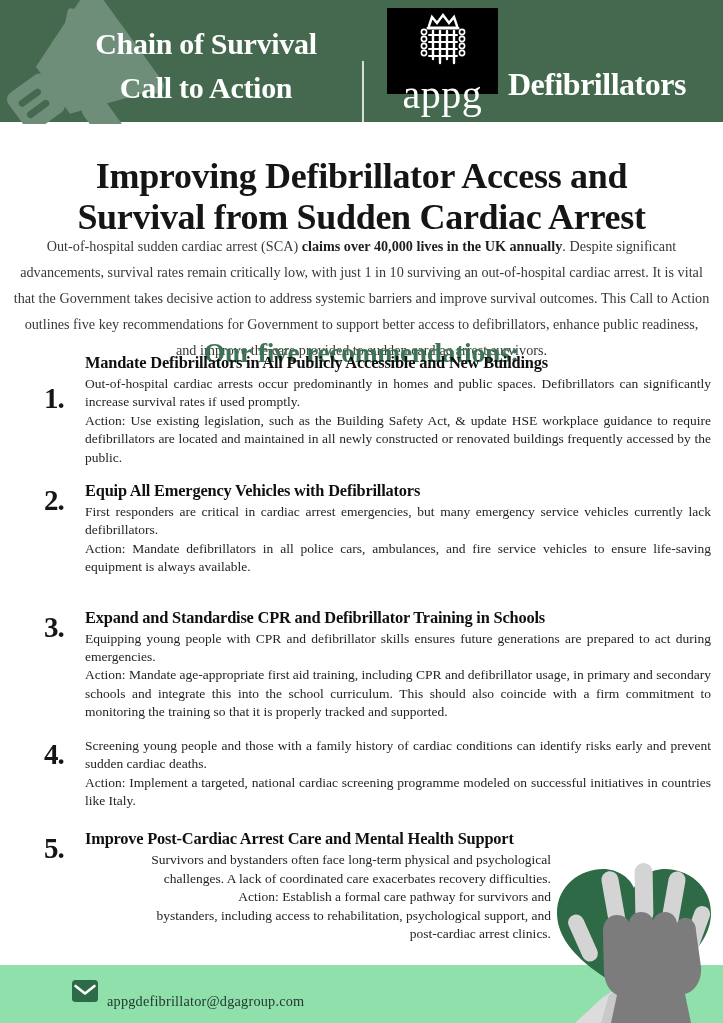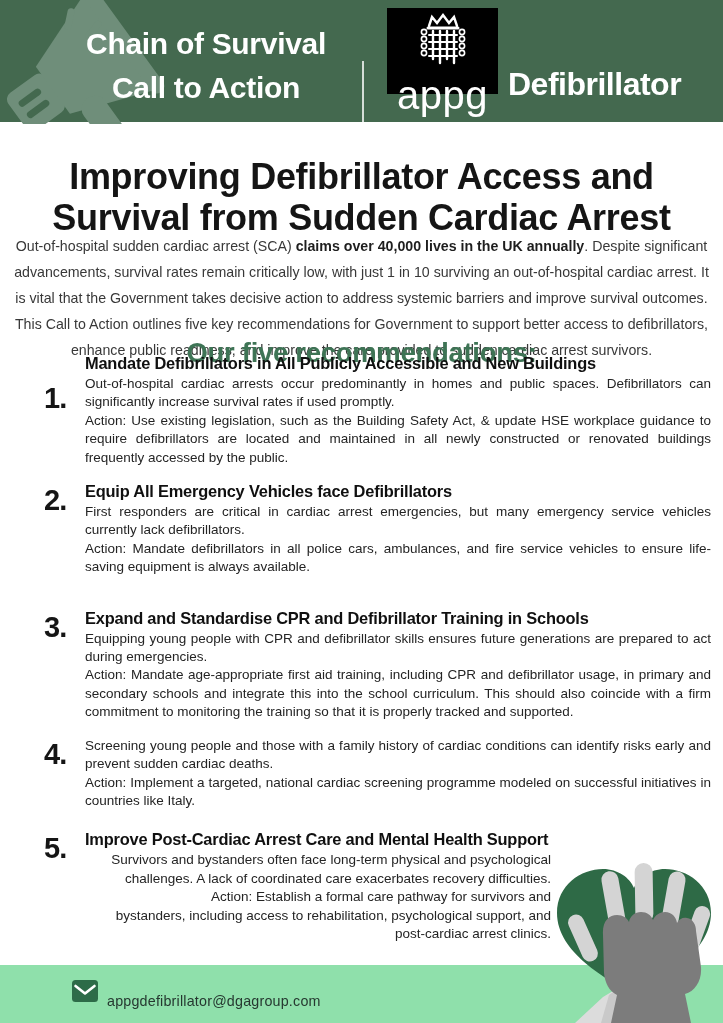--- a/index.html
+++ b/index.html
@@ -1,18 +1,18 @@
 <!DOCTYPE html>
 <html><head>
 <meta charset="utf-8">
 <style>
   html,body{margin:0;padding:0;background:#e9e9e9;}
   .page{
     position:relative;width:723px;height:1023px;margin:0 auto;background:#ffffff;
-    font-family:Liberation Sans, sans-serif;overflow:hidden;
+    font-family:Liberation Serif, serif;overflow:hidden;
   }
   
   .header{position:absolute;top:0;left:0;width:723px;height:122px;background:#44694F;}
   .megaphone{position:absolute;left:-6px;top:0;}
   .header-titles{
     position:absolute;left:58px;top:22px;width:296px;text-align:center;
     color:#ffffff;font-weight:700;font-size:30px;line-height:44px;letter-spacing:-0.3px;
   }
   .divider{position:absolute;left:362px;top:61px;width:2px;height:61px;background:rgba(255,255,255,0.78);}
   .logo{
@@ -114,21 +114,21 @@
             <circle cx="5" cy="40" r="2.6" stroke-width="1.6"></circle>
             <circle cx="43" cy="19" r="2.6" stroke-width="1.6"></circle>
             <circle cx="43" cy="26" r="2.6" stroke-width="1.6"></circle>
             <circle cx="43" cy="33" r="2.6" stroke-width="1.6"></circle>
             <circle cx="43" cy="40" r="2.6" stroke-width="1.6"></circle>
           </g>
         </svg>
       </span>
       <div class="logo-text">appg</div>
     </div>
-    <div class="brand">Defibrillator</div>
+    <div class="brand">Defibrillators</div>
   </div>
 
   <h1 class="doc-title">Improving Defibrillator Access and
 Survival from Sudden Cardiac Arrest</h1>
 
   <p class="intro"><span>Out-of-hospital sudden cardiac arrest (SCA) </span><b>claims over 40,000 lives in the UK annually</b><span>. Despite significant advancements, survival rates remain critically low, with just 1 in 10 surviving an out-of-hospital cardiac arrest. It is vital that the Government takes decisive action to address systemic barriers and improve survival outcomes. This Call to Action outlines five key recommendations for Government to support better access to defibrillators, enhance public readiness, and improve the care provided to sudden cardiac arrest survivors.</span></p>
 
   <h2 class="recs-heading">Our five recommendations:</h2>
 
   <div class="recs">
@@ -138,21 +138,21 @@
       <div>
         <div class="rec-title">Mandate Defibrillators in All Publicly Accessible and New Buildings</div>
         <div class="rec-body">Out-of-hospital cardiac arrests occur predominantly in homes and public spaces. Defibrillators can significantly increase survival rates if used promptly.
 Action: Use existing legislation, such as the Building Safety Act, &amp; update HSE workplace guidance to require defibrillators are located and maintained in all newly constructed or renovated buildings frequently accessed by the public.</div>
       </div>
     </div>
 
     <div class="rec rec-2">
       <div class="rec-number">2.</div>
       <div>
-        <div class="rec-title">Equip All Emergency Vehicles face Defibrillators</div>
+        <div class="rec-title">Equip All Emergency Vehicles with Defibrillators</div>
         <div class="rec-body">First responders are critical in cardiac arrest emergencies, but many emergency service vehicles currently lack defibrillators.
 Action: Mandate defibrillators in all police cars, ambulances, and fire service vehicles to ensure life-saving equipment is always available.</div>
       </div>
     </div>
 
     <div class="rec rec-3">
       <div class="rec-number">3.</div>
       <div>
         <div class="rec-title">Expand and Standardise CPR and Defibrillator Training in Schools</div>
         <div class="rec-body">Equipping young people with CPR and defibrillator skills ensures future generations are prepared to act during emergencies.

